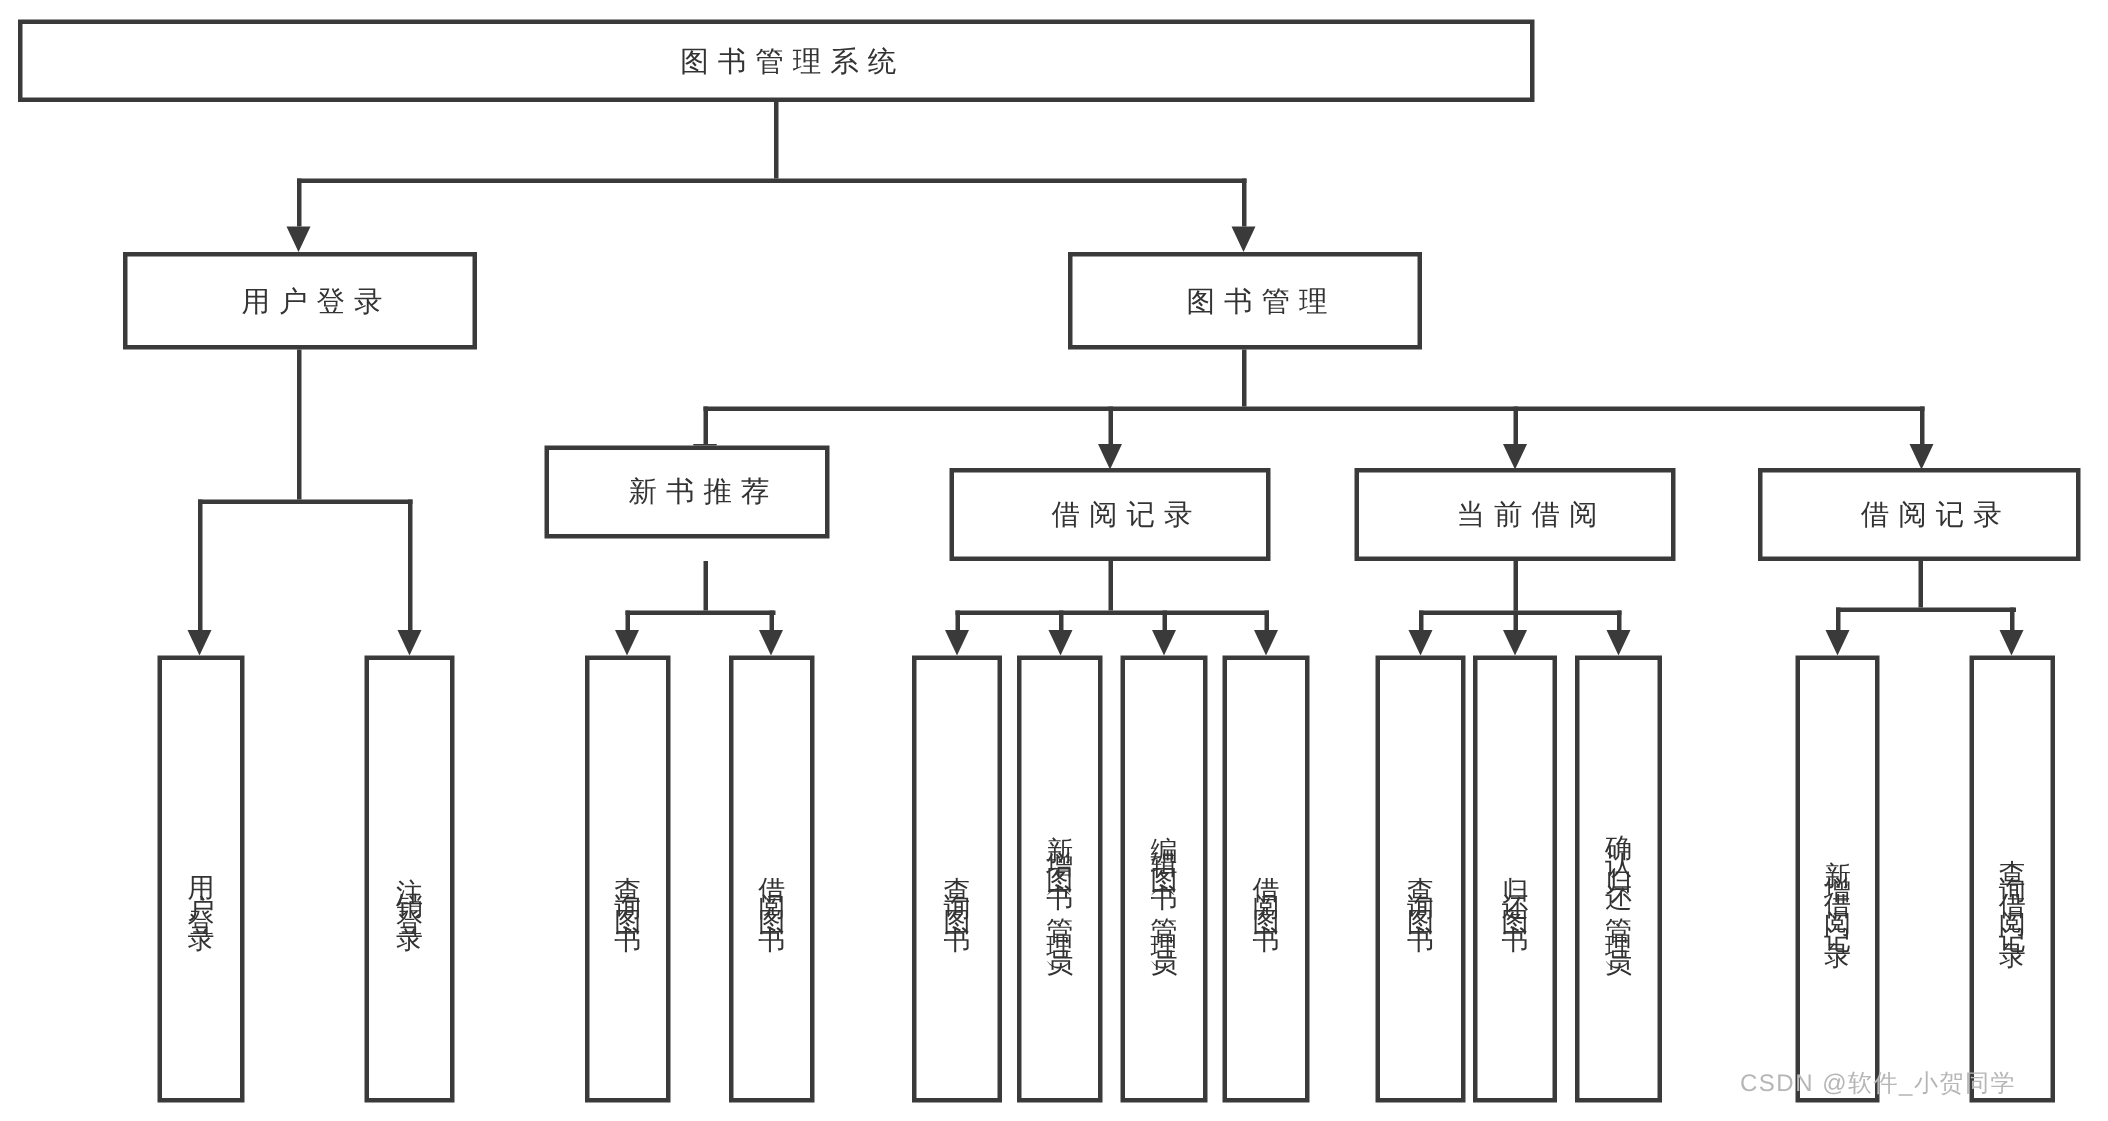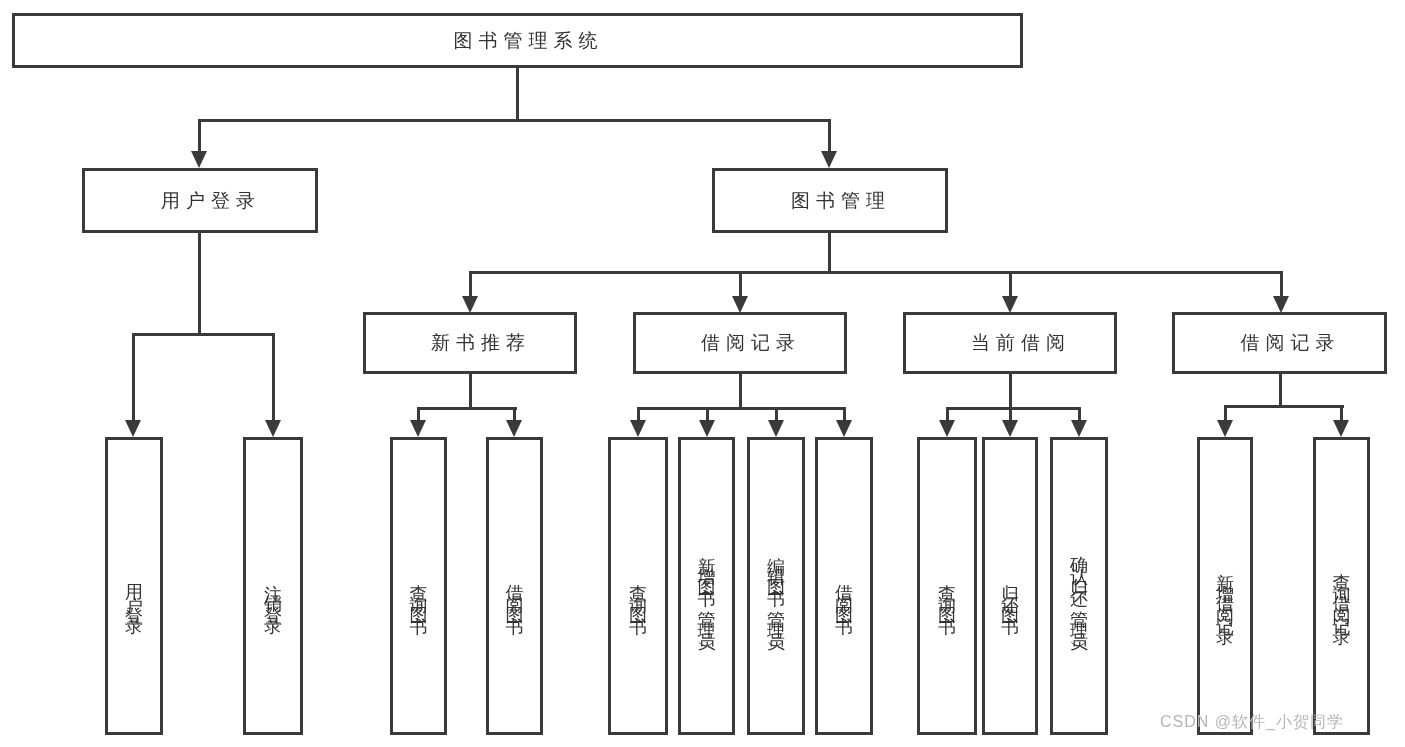--- a/index.html
+++ b/index.html
@@ -58,21 +58,21 @@
   <div class="hline" style="left:469px;top:271px;width:814px"></div>
   <div class="vline" style="left:469px;top:271px;height:25px"></div>
   <div class="ahead" style="left:462px;top:296px"></div>
   <div class="vline" style="left:739px;top:271px;height:25px"></div>
   <div class="ahead" style="left:732px;top:296px"></div>
   <div class="vline" style="left:1009px;top:271px;height:25px"></div>
   <div class="ahead" style="left:1002px;top:296px"></div>
   <div class="vline" style="left:1280px;top:271px;height:25px"></div>
   <div class="ahead" style="left:1273px;top:296px"></div>
 
-  <div class="node h-node" style="left:363px;top:312px;width:214px;height:62px">新书推荐</div>
+  <div class="node h-node" style="left:363px;top:297px;width:190px;height:62px">新书推荐</div>
   <div class="node h-node" style="left:633px;top:312px;width:214px;height:62px">借阅记录</div>
   <div class="node h-node" style="left:903px;top:312px;width:214px;height:62px">当前借阅</div>
   <div class="node h-node" style="left:1172px;top:312px;width:215px;height:62px">借阅记录</div>
 
   <div class="vline" style="left:469px;top:374px;height:33px"></div>
   <div class="hline" style="left:417px;top:407px;width:100px"></div>
   <div class="vline" style="left:417px;top:407px;height:13px"></div>
   <div class="ahead" style="left:410px;top:420px"></div>
   <div class="vline" style="left:513px;top:407px;height:13px"></div>
   <div class="ahead" style="left:506px;top:420px"></div>

